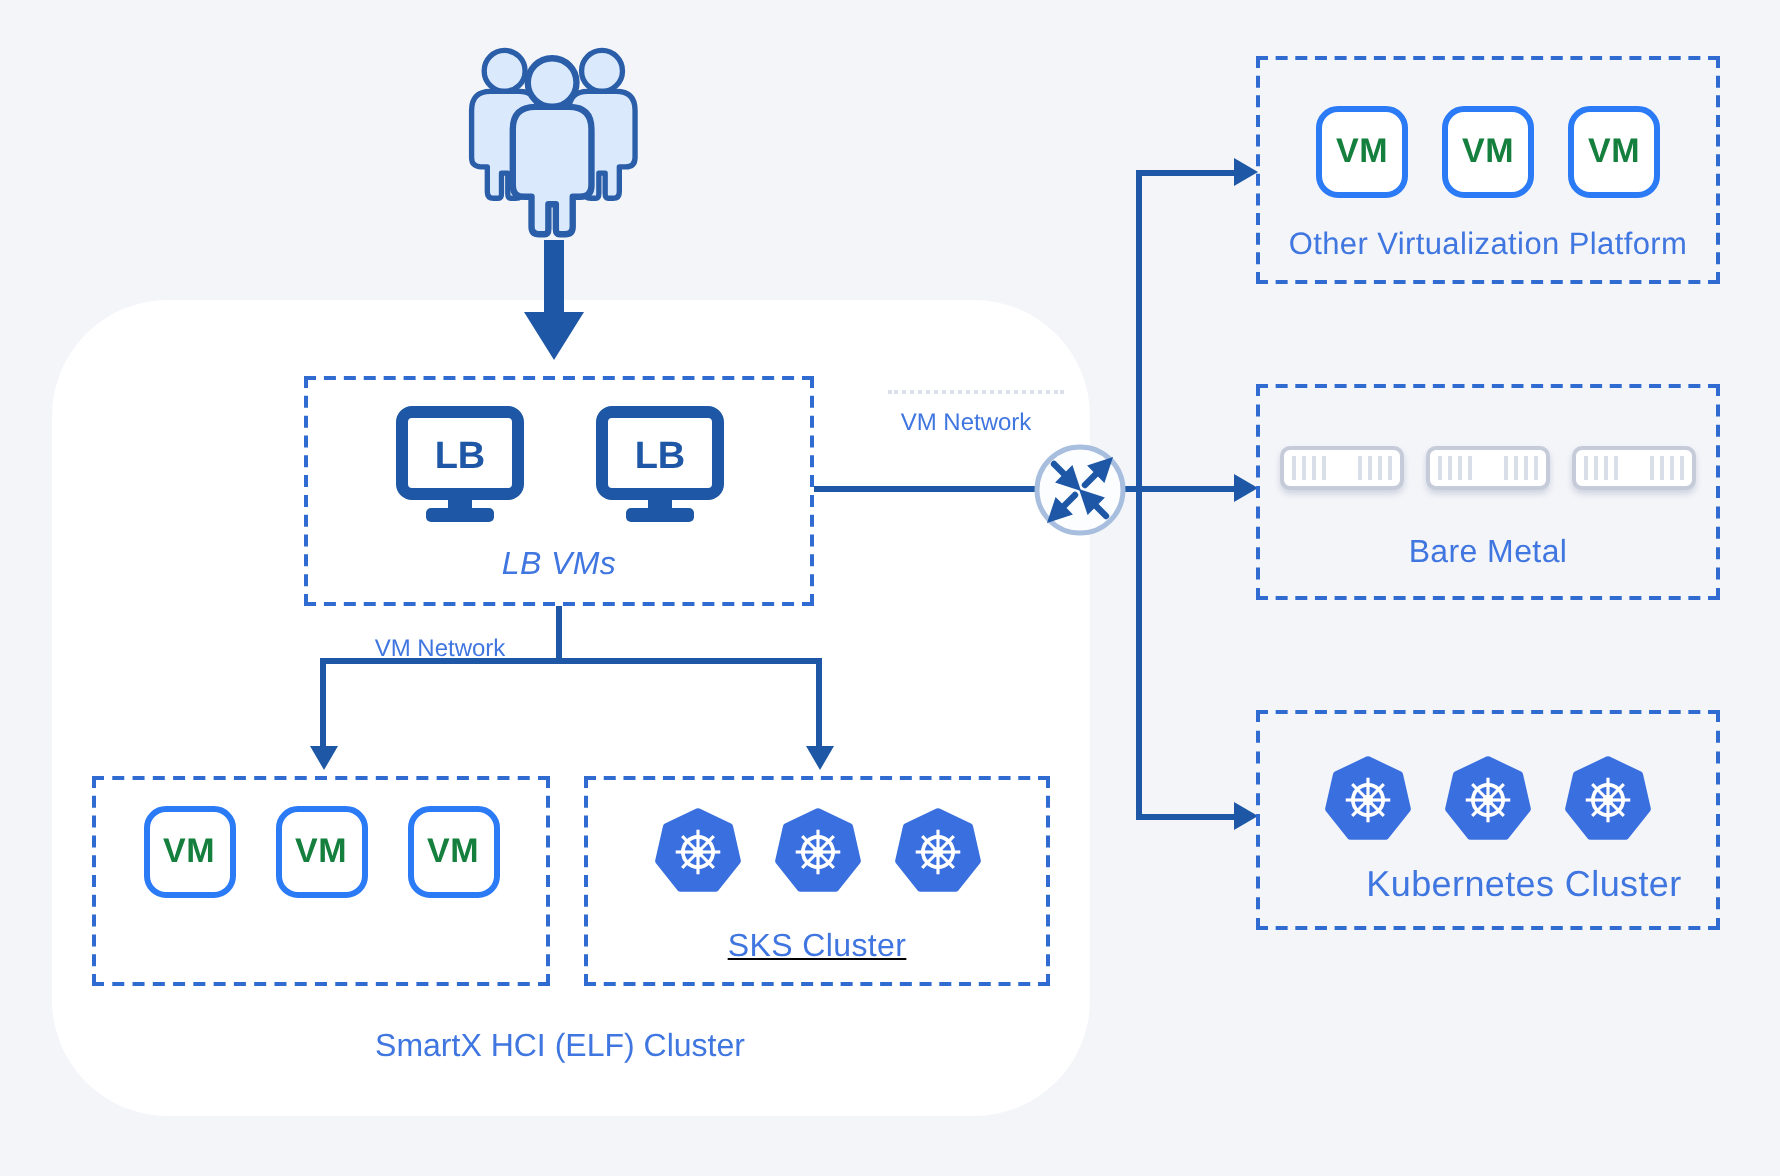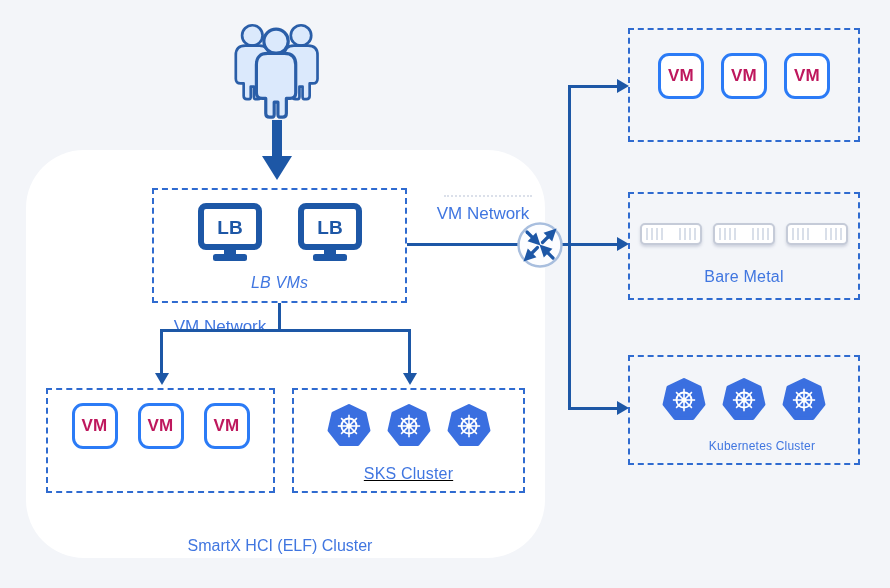--- a/index.html
+++ b/index.html
@@ -27,54 +27,54 @@
   }
   .icon-row{display:flex;align-items:center;}
   .box-label{
     color:#4076e0;font-size:15.5px;letter-spacing:.2px;
     white-space:nowrap;
   }
   .vm-icon{
     width:46px;height:46px;box-sizing:border-box;
     border:3px solid #2b7bf6;border-radius:11px;background:#fff;
     display:flex;align-items:center;justify-content:center;
-    color:#be185d;font-weight:bold;font-size:17px;letter-spacing:.3px;
+    color:#15803d;font-weight:bold;font-size:17px;letter-spacing:.3px;
   }
   .server-icon{
     position:relative;width:62px;height:22px;box-sizing:border-box;
     border:2px solid #c5cbd8;border-radius:5px;background:#fff;
     box-shadow:0 2px 3px rgba(140,150,175,.35);
   }
   .server-vent{
     position:absolute;top:3px;bottom:3px;width:17px;
     background:repeating-linear-gradient(90deg,#d9dfe9 0 2px,#ffffff 2px 5px);
   }
   .server-vent.left{left:4px;}
   .server-vent.right{right:4px;}
   .net-label{
-    position:absolute;color:#4076e0;font-size:17px;text-align:center;
+    position:absolute;color:#4076e0;font-size:12px;text-align:center;
     white-space:nowrap;
   }
   .line{position:absolute;background:#1d57a6;}
   .arrowhead-right{
     position:absolute;width:0;height:0;
     border-top:7px solid transparent;border-bottom:7px solid transparent;
     border-left:12px solid #1d57a6;
   }
   .arrowhead-down{
     position:absolute;width:0;height:0;
     border-left:7px solid transparent;border-right:7px solid transparent;
     border-top:12px solid #1d57a6;
   }
   .faint-dashes{
     position:absolute;left:444px;top:195px;width:88px;height:0;
     border-top:2px dotted #ccd4e2;opacity:.7;
   }
   .smartx-label{
-    position:absolute;left:130px;top:537px;width:300px;text-align:center;
+    position:absolute;left:130px;top:515px;width:300px;text-align:center;
     color:#4076e0;font-size:16px;
   }
 </style>
 </head>
 <body>
 
 <div class="stage">
 
   <div class="container-card"></div>
 
@@ -225,20 +225,21 @@
       <div class="vm-icon">
           <span>VM</span>
         </div>
       <div class="vm-icon">
           <span>VM</span>
         </div>
       <div class="vm-icon">
           <span>VM</span>
         </div>
     </div>
+    <div class="box-label">Other Virtualization Platform</div>
   </div>
 
   <div class="dashed-box" style="left:628px;top:192px;width:232px;height:108px;padding:29px 0 12px;">
     <div class="icon-row" style="gap:11px;">
       <div class="server-icon">
         <div class="server-vent left"></div>
         <div class="server-vent right"></div>
       </div>
       <div class="server-icon">
         <div class="server-vent left"></div>
@@ -293,16 +294,16 @@
             <line x1="32" y1="30" x2="32" y2="45.5"></line>
           <line x1="32" y1="30" x2="43" y2="19"></line>
             <line x1="32" y1="30" x2="21" y2="41"></line>
           <line x1="32" y1="30" x2="43" y2="41"></line>
             <line x1="32" y1="30" x2="21" y2="19"></line>
           <circle cx="32" cy="30" r="10.5" fill="none" stroke-width="2.6"></circle>
         </g>
         <circle cx="32" cy="30" r="3.6" fill="#ffffff"></circle>
       </svg>
     </div>
-    <div class="box-label" style="font-size:12px;margin-left:36px;">Kubernetes Cluster</div>
+    <div class="box-label" style="font-size:18px;margin-left:36px;">Kubernetes Cluster</div>
   </div>
 
 </div>
 
 </body></html>

